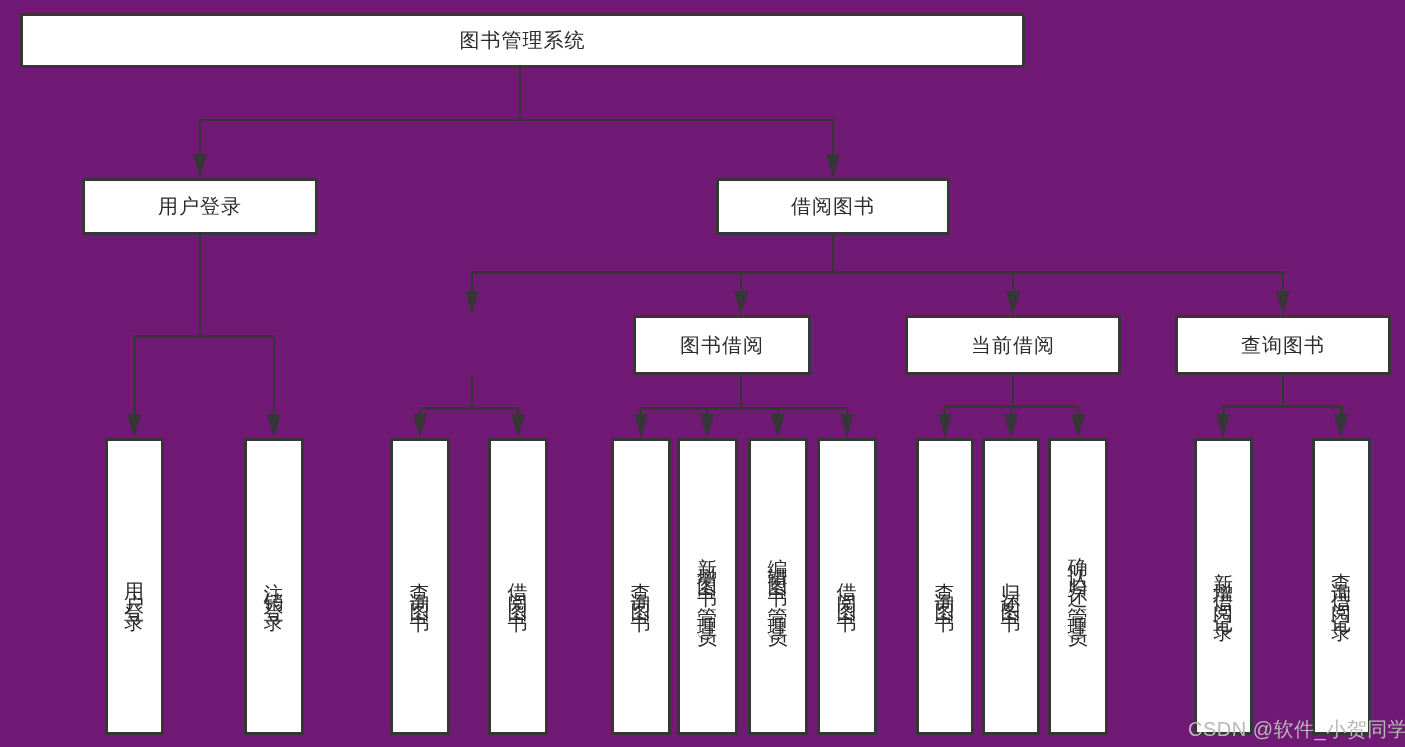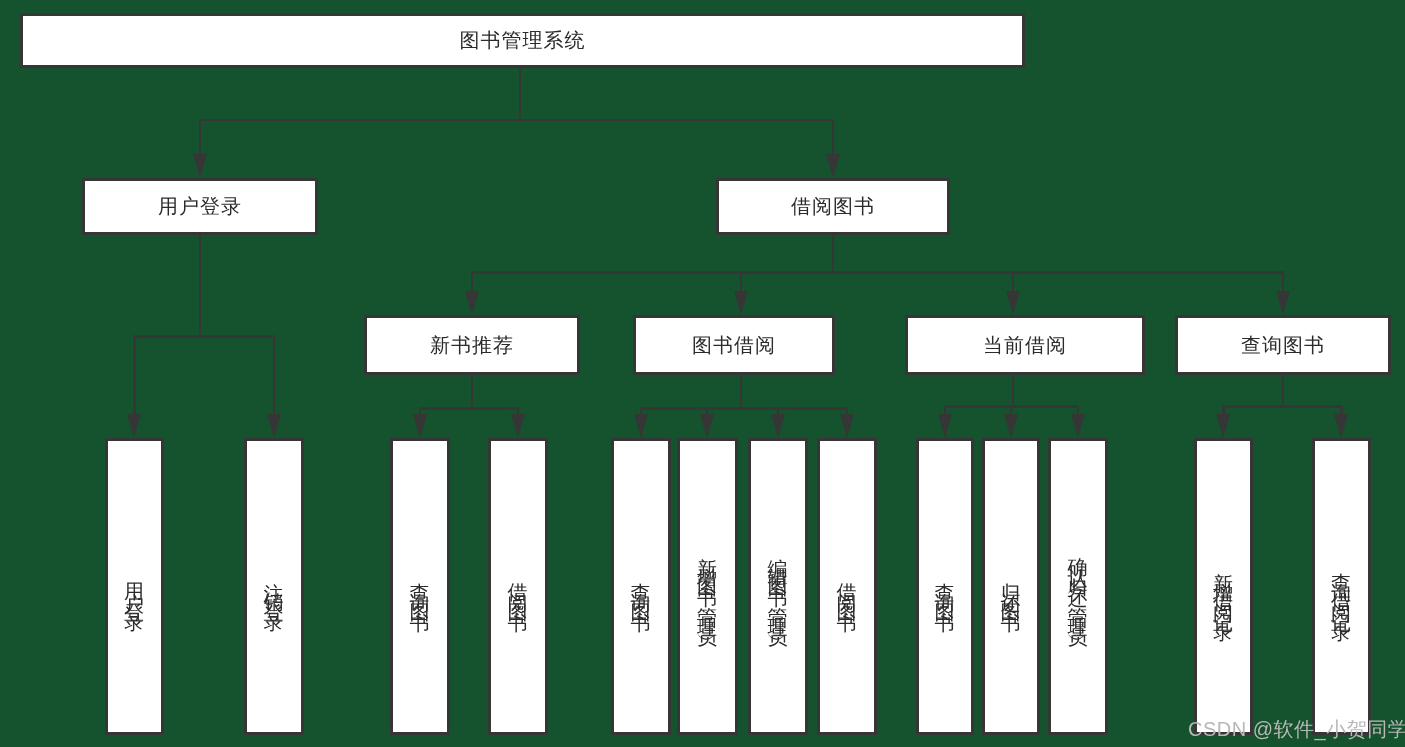--- a/index.html
+++ b/index.html
@@ -1,17 +1,17 @@
 <!DOCTYPE html>
 <html><head>
 <meta charset="utf-8">
 <style>
   html,body{margin:0;padding:0;background:#ffffff;}
   .stage{
-    position:relative;width:1405px;height:747px;background:#14532d;overflow:hidden;
+    position:relative;width:1405px;height:747px;background:#701a75;overflow:hidden;
     font-family:"Liberation Sans",sans-serif;
   }
   .box{
     position:absolute;box-sizing:border-box;border:3px solid #363636;background:#ffffff;
     display:flex;align-items:center;justify-content:center;
   }
   .hlabel{
     font-size:20px;color:#2b2b2b;letter-spacing:1px;white-space:nowrap;
   }
   .vlabel{
@@ -64,27 +64,24 @@
   <div class="hline" style="left:470.75px;top:271px;width:813.5px"></div>
   <div class="vline" style="left:470.75px;top:271px;height:24px"></div>
   <div class="vline" style="left:739.75px;top:271px;height:24px"></div>
   <div class="vline" style="left:1011.75px;top:271px;height:24px"></div>
   <div class="vline" style="left:1281.75px;top:271px;height:24px"></div>
   <div class="arrow" style="left:464.5px;top:291px"></div>
   <div class="arrow" style="left:733.5px;top:291px"></div>
   <div class="arrow" style="left:1005.5px;top:291px"></div>
   <div class="arrow" style="left:1275.5px;top:291px"></div>
 
-  <div class="box" style="left:364px;top:315px;width:216px;height:60px">
-    <span class="hlabel">新书推荐</span>
-  </div>
-  <div class="box" style="left:633px;top:315px;width:202px;height:60px">
+  <div class="box" style="left:633px;top:315px;width:178px;height:60px">
     <span class="hlabel">图书借阅</span>
   </div>
-  <div class="box" style="left:905px;top:315px;width:240px;height:60px">
+  <div class="box" style="left:905px;top:315px;width:216px;height:60px">
     <span class="hlabel">当前借阅</span>
   </div>
   <div class="box" style="left:1175px;top:315px;width:216px;height:60px">
     <span class="hlabel">查询图书</span>
   </div>
 
   <div class="vline" style="left:470.75px;top:375px;height:34px"></div>
   <div class="hline" style="left:418.75px;top:407px;width:100.5px"></div>
   <div class="vline" style="left:418.75px;top:407px;height:10px"></div>
   <div class="vline" style="left:516.75px;top:407px;height:10px"></div>

